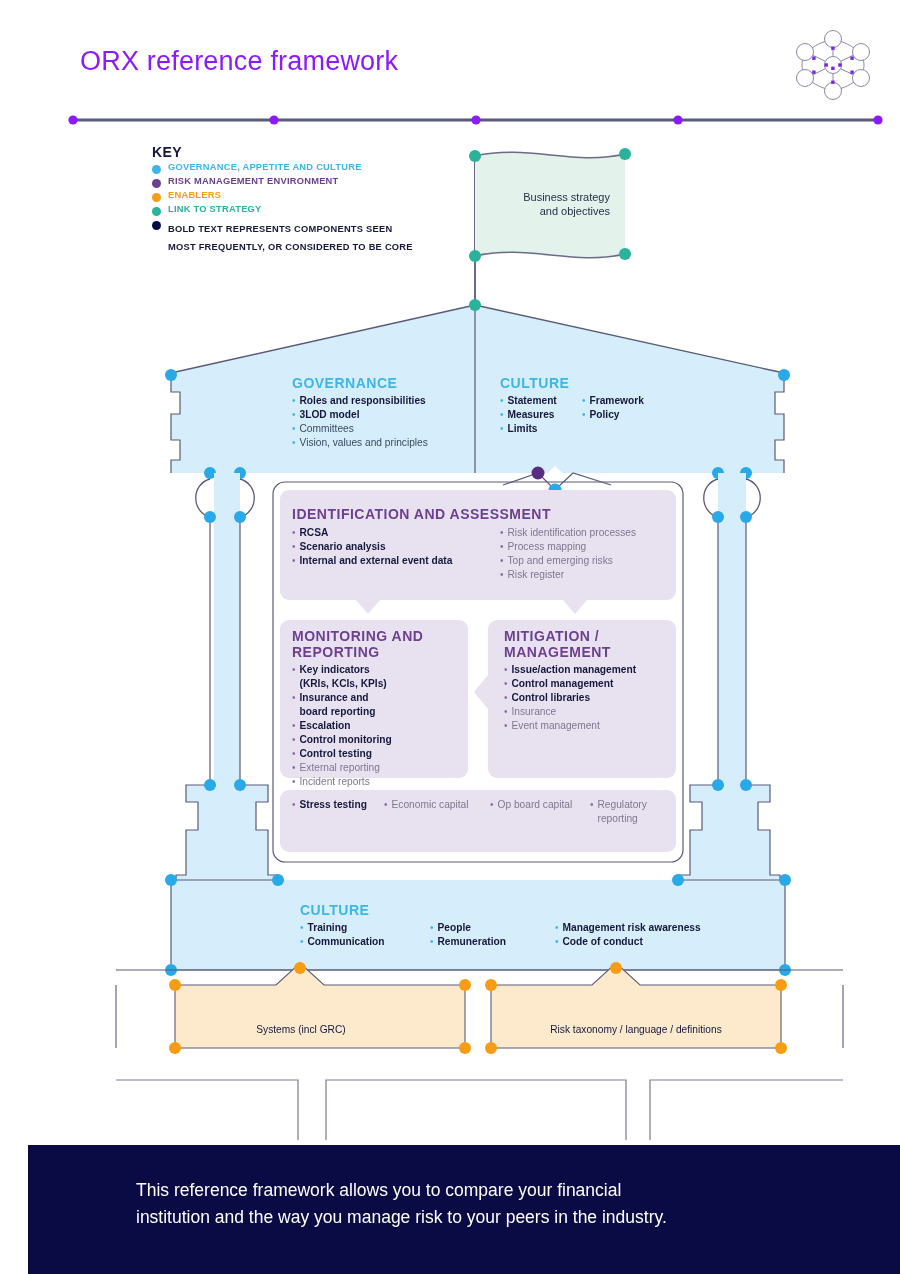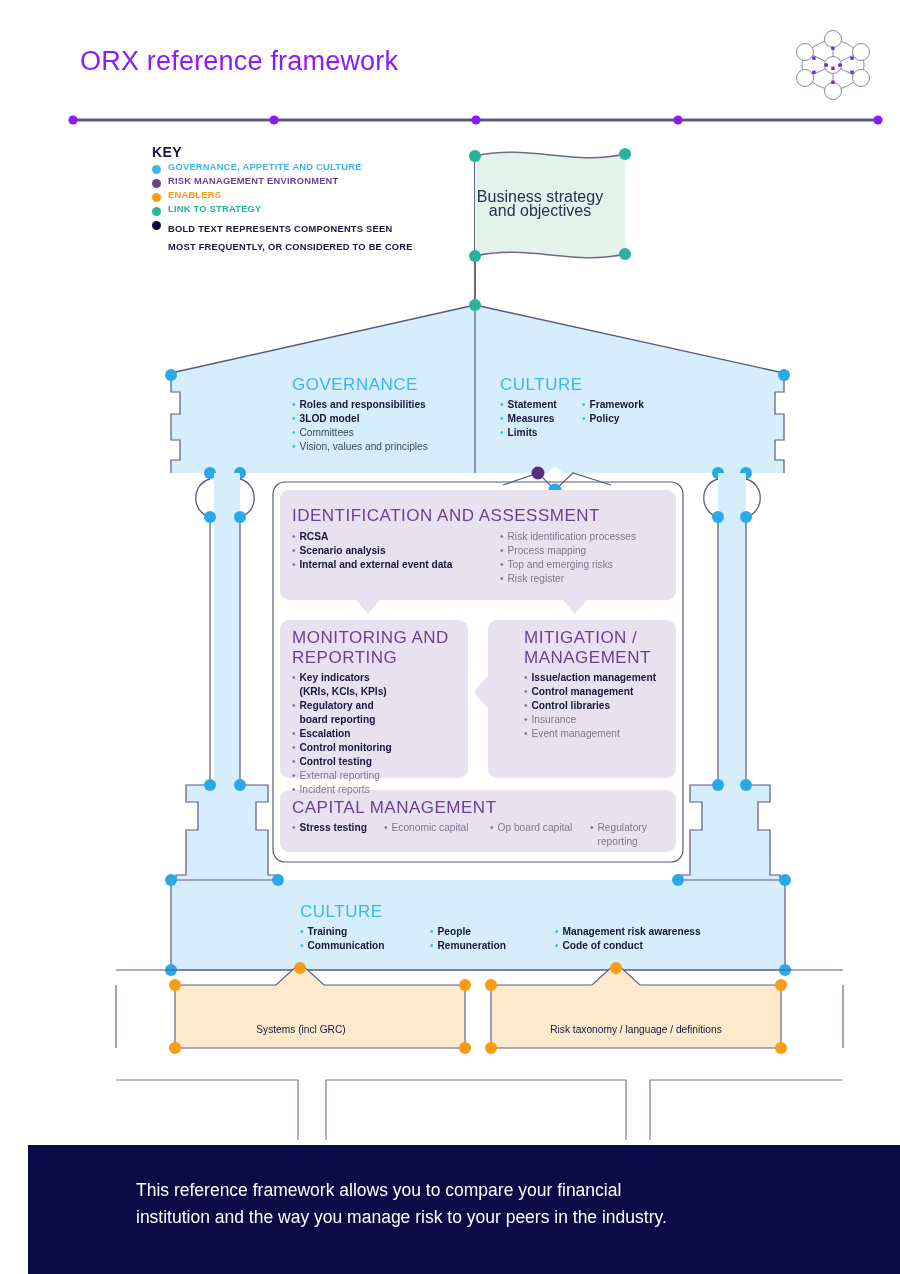--- a/index.html
+++ b/index.html
@@ -31,36 +31,36 @@
   .key-label {
     font-size: 9.3px; font-weight: bold; letter-spacing: .25px; line-height: 11.5px;
   }
 
   
   .diagram { position: absolute; left: 0; top: 130px; width: 900px; height: 1010px; }
 
   
   .ov { position: absolute; }
   .sec-head {
-    font-size: 17px; font-weight: normal; letter-spacing: .5px; margin-bottom: 3px;
+    font-size: 14px; font-weight: bold; letter-spacing: .5px; margin-bottom: 3px;
   }
   .head-blue { color: #3cb6ea; }
   .head-purple { color: #6d3f91; }
   .li { font-size: 10.2px; line-height: 14px; display: flex; align-items: baseline; }
   .li .bu { margin-right: 4px; font-size: 10px; line-height: 14px; }
   .bu-blue { color: #3cb6ea; }
   .bu-purple { color: #8d6aa8; }
   .t-bold { font-weight: bold; color: #15173d; }
   .t-soft-blue { font-weight: normal; color: #3b4a63; }
   .t-soft-purple { font-weight: normal; color: #7e7790; }
   .cols { display: flex; }
 
   .flag-text {
-    position: absolute; width: 140px; text-align: center;
-    font-size: 16px; line-height: 14px; color: #26324a;
+    position: absolute; width: 140px; text-align: right;
+    font-size: 11px; line-height: 14px; color: #26324a;
   }
   .enabler-text {
     position: absolute; text-align: center;
     font-size: 10.2px; color: #15173d;
   }
 
   
   .footer {
     position: absolute; left: 0; top: 1145px; width: 900px; height: 129px;
     background: #0a0b45;
@@ -383,21 +383,21 @@
   </div>
 
   <div class="ov" style="left:264px; top:628px; width:175px;">
     <div class="sec-head head-purple">MONITORING AND REPORTING</div>
     <div class="li">
         <span class="bu bu-purple">•</span>
         <span class="t-bold"><span>Key indicators</span><br><span>(KRIs, KCIs, KPIs)</span></span>
       </div>
     <div class="li">
         <span class="bu bu-purple">•</span>
-        <span class="t-bold"><span>Regulatory and</span><br><span>board reporting</span></span>
+        <span class="t-bold"><span>Insurance and</span><br><span>board reporting</span></span>
       </div>
     <div class="li">
         <span class="bu bu-purple">•</span>
         <span class="t-bold">Escalation</span>
       </div>
     <div class="li">
         <span class="bu bu-purple">•</span>
         <span class="t-bold">Control monitoring</span>
       </div>
     <div class="li">
@@ -407,21 +407,21 @@
     <div class="li">
         <span class="bu bu-purple">•</span>
         <span class="t-soft-purple">External reporting</span>
       </div>
     <div class="li">
         <span class="bu bu-purple">•</span>
         <span class="t-soft-purple">Incident reports</span>
       </div>
   </div>
 
-  <div class="ov" style="left:496px; top:628px; width:178px;">
+  <div class="ov" style="left:476px; top:628px; width:178px;">
     <div class="sec-head head-purple">MITIGATION / MANAGEMENT</div>
     <div class="li">
         <span class="bu bu-purple">•</span>
         <span class="t-bold">Issue/action management</span>
       </div>
     <div class="li">
         <span class="bu bu-purple">•</span>
         <span class="t-bold">Control management</span>
       </div>
     <div class="li">
@@ -432,21 +432,20 @@
         <span class="bu bu-purple">•</span>
         <span class="t-soft-purple">Insurance</span>
       </div>
     <div class="li">
         <span class="bu bu-purple">•</span>
         <span class="t-soft-purple">Event management</span>
       </div>
   </div>
 
   <div class="ov" style="left:264px; top:798px; width:390px;">
-    <div class="sec-head head-purple">CAPITAL MANAGEMENT</div>
     <div class="cols">
       <div style="width:92px;">
         <div class="li">
             <span class="bu bu-purple">•</span>
             <span class="t-bold">Stress testing</span>
           </div>
       </div>
       <div style="width:106px;">
         <div class="li">
             <span class="bu bu-purple">•</span>

